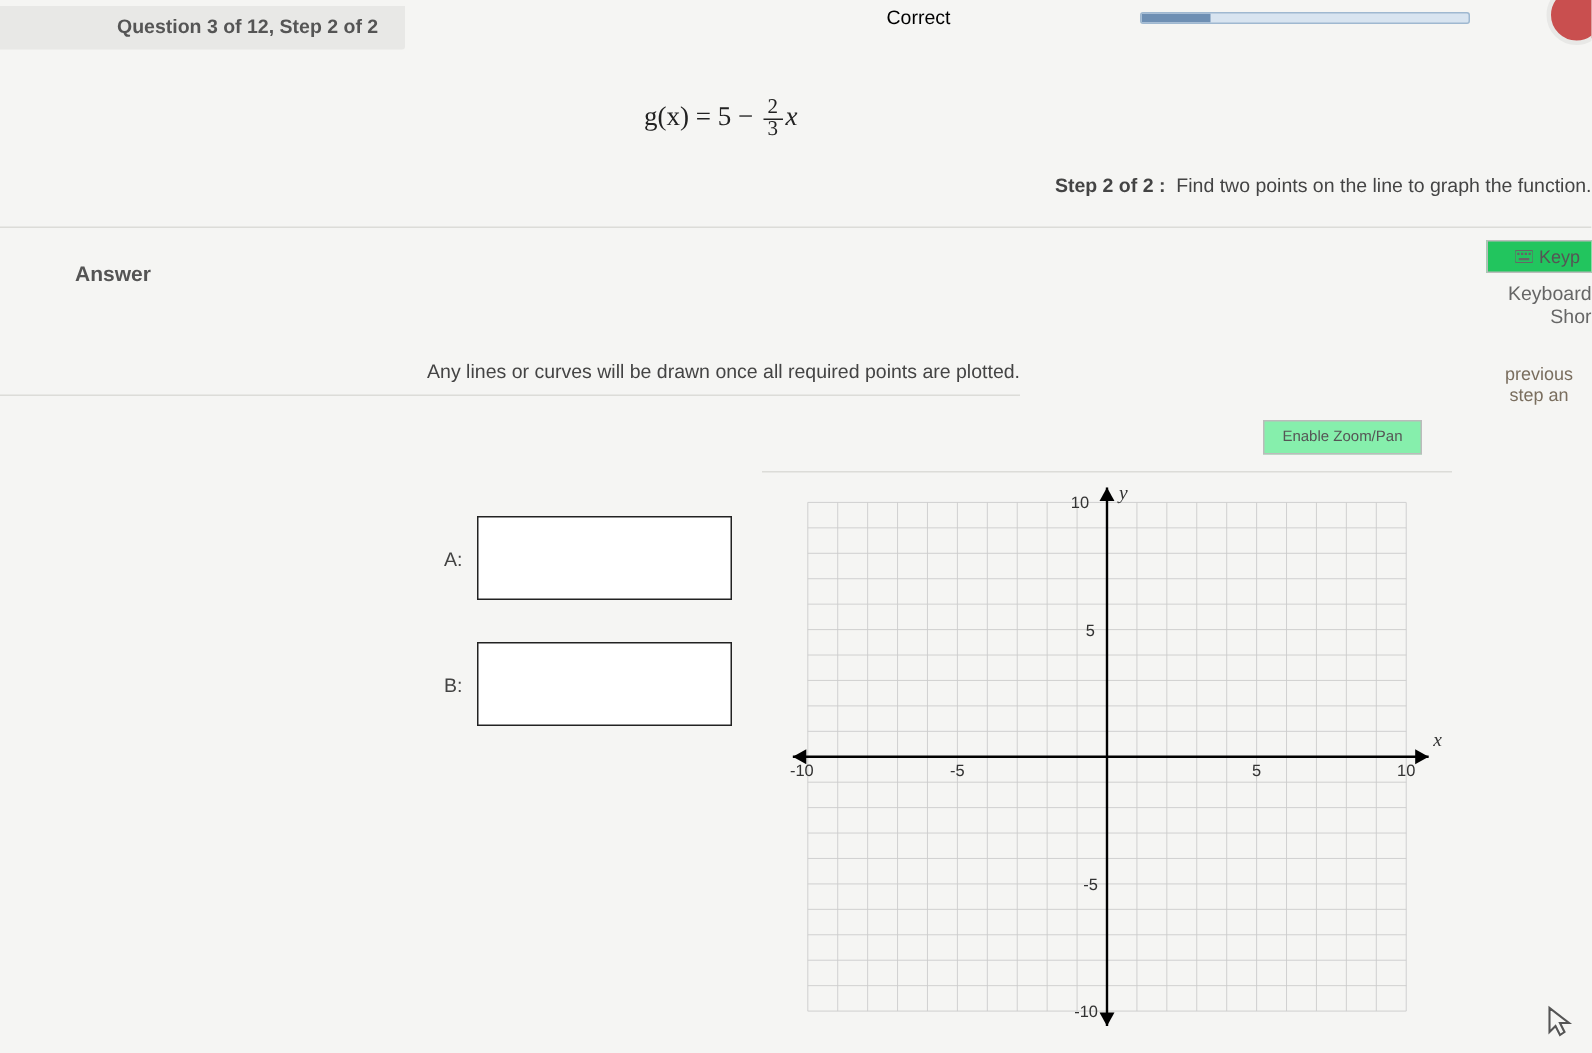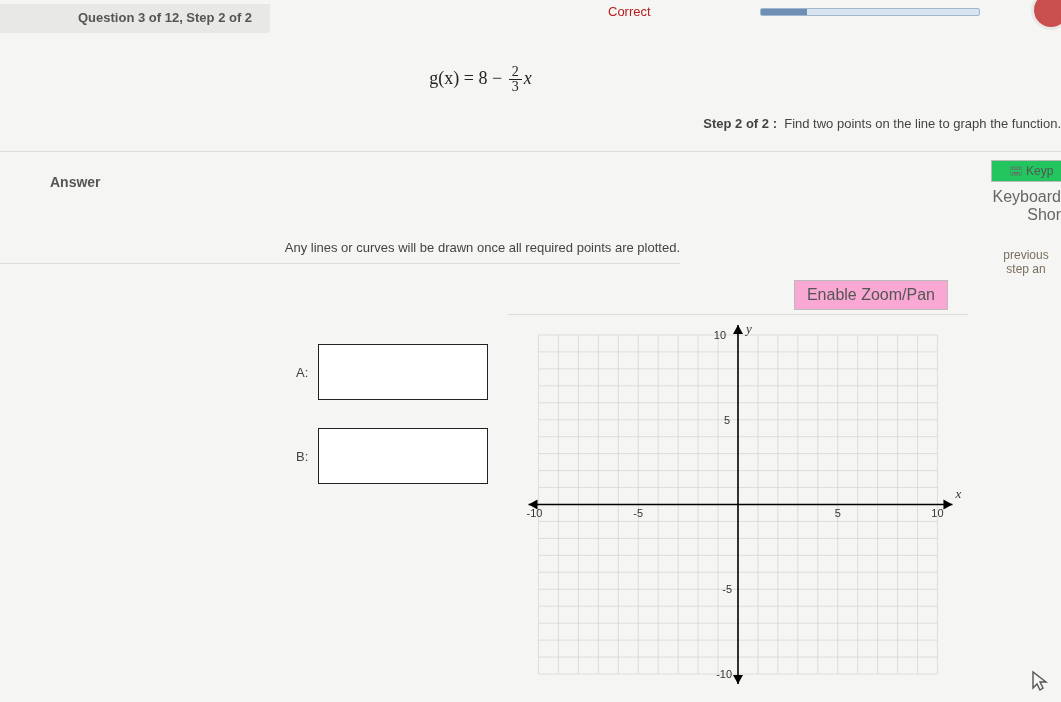--- a/index.html
+++ b/index.html
@@ -21,24 +21,24 @@
   .question-badge {
     background: #e8e8e6;
     padding: 6px 18px 8px 78px;
     font-weight: 600;
     color: #555;
     font-size: 13px;
     border-bottom-right-radius: 2px;
   }
   .correct-label {
     position: absolute;
-    left: 608px;
+    left: 591px;
     top: 4px;
     font-size: 13px;
-    color: #b91c1c;
+    color: #000000;
   }
   .progress-bar {
     position: absolute;
     left: 760px;
     top: 8px;
     width: 220px;
     height: 8px;
     background: #d8e4f0;
     border: 1px solid #9fb8d0;
     border-radius: 2px;
@@ -99,21 +99,21 @@
     text-align: right;
     font-size: 12px;
     color: #666;
   }
   .keypad-btn {
     display:inline-flex; align-items:center; gap:4px;
     border:1px solid #bbb; background:#22c55e; padding:3px 18px;
     font-size:12px; color:#555; cursor:pointer;
   }
   .keypad-btn svg { width:12px; height:12px; }
-  .kb-short { margin-top:6px; color:#666; font-size:16px; }
+  .kb-short { margin-top:6px; color:#666; font-size:13px; }
   .prev-step { margin-top:24px; color:#7a6e5e; font-size:12px;text-align:center; }
   .plot-note {
     padding: 40px 0 8px 78px;
     font-size: 13px;
     color: #444;
     border-bottom: 1px solid #dcdcd8;
     width: 680px;
     text-align: right;
   }
   .work-area {
@@ -134,22 +134,22 @@
     font-size:13px; padding:4px 6px;
   }
   .graph-wrap {
     position: absolute;
     left: 430px;
     top: 0;
     width: 460px;
   }
   .zoom-btn {
     position:absolute; right:20px; top:6px;
-    border:1px solid #bbb; background:#f9a8d4;
-    padding:5px 12px; font-size:16px; color:#555; cursor:pointer;
+    border:1px solid #bbb; background:#86efac;
+    padding:5px 12px; font-size:10px; color:#555; cursor:pointer;
   }
   .graph {
     position:absolute; top:40px; left:0;
     width:460px; height:380px;
     border-top:1px solid #dcdcd8;
   }
   .graph svg { width:100%; height:100%; }
   .axis-label { font-family: serif; font-style: italic; font-size: 13px; fill:#333; }
   .tick-label { font-family: Arial; font-size: 11px; fill:#333; }
   .cursor-icon {
@@ -163,21 +163,21 @@
 <div class="header">
   <div class="question-badge">Question 3 of 12, Step 2 of 2</div>
   <div class="correct-label">Correct</div>
   <div class="progress-bar">
     <div class="progress-fill"></div>
   </div>
   <div class="circle-badge"></div>
 </div>
 
 <div class="equation">
-  <span>g(x) = 8 −</span>
+  <span>g(x) = 5 −</span>
   <span class="frac">
     <span class="num">2</span>
     <span class="den">3</span>
   </span><span style="font-style:italic;">x</span>
 </div>
 
 <div class="step-line">
   <b>Step 2 of 2 :</b>&nbsp;
   <span>Find two points on the line to graph the function.</span>
 </div>

